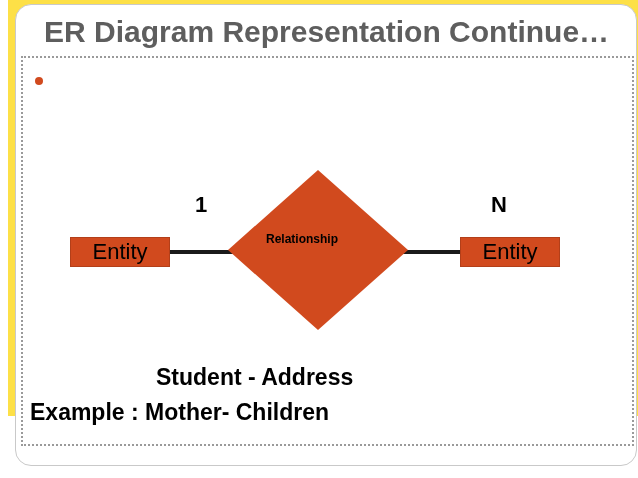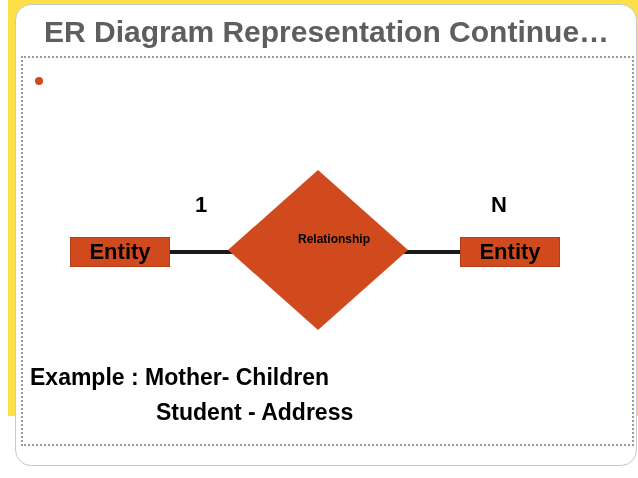--- a/index.html
+++ b/index.html
@@ -111,21 +111,21 @@
 
   .entity-box {
     position: absolute;
     background: #d14a1e;
     border: 1px solid #b33f19;
     box-sizing: border-box;
     display: flex;
     align-items: center;
     justify-content: center;
     font-size: 22px;
-    font-weight: bold;
+    font-weight: normal;
     color: #000000;
   }
   .entity-left  { left: 47px;  top: 179px; width: 100px; height: 30px; }
   .entity-right { left: 437px; top: 179px; width: 100px; height: 30px; }
 
   .connector {
     position: absolute;
     height: 4px;
     background: #1a1a1a;
     top: 192px;
@@ -147,21 +147,21 @@
     width: 180px;
     height: 160px;
     background: #d14a1e;
     clip-path: polygon(50% 0%, 100% 50%, 50% 100%, 0% 50%);
   }
   .diamond-label {
     position: absolute;
     left: 38px;
     top: 59px;
     width: 104px;
-    text-align: right;
+    text-align: left;
     font-size: 12px;
     font-weight: bold;
     color: #000000;
     line-height: 20px;
     word-break: break-all;
   }
 
   .card-label {
     position: absolute;
     font-size: 22px;
@@ -220,18 +220,18 @@
       <div class="entity-box entity-right">Entity</div>
 
       <div class="diamond">
         <div class="diamond-shape"></div>
         <div class="diamond-label">Relationship</div>
       </div>
 
     </div>
 
     <div class="example-block">
+      <div class="example-line example-line-2">Student - Address</div>
       <div class="example-line">Example : Mother- Children</div>
-      <div class="example-line example-line-2">Student - Address</div>
     </div>
 
   </div>
 </div>
 
 </body></html>

